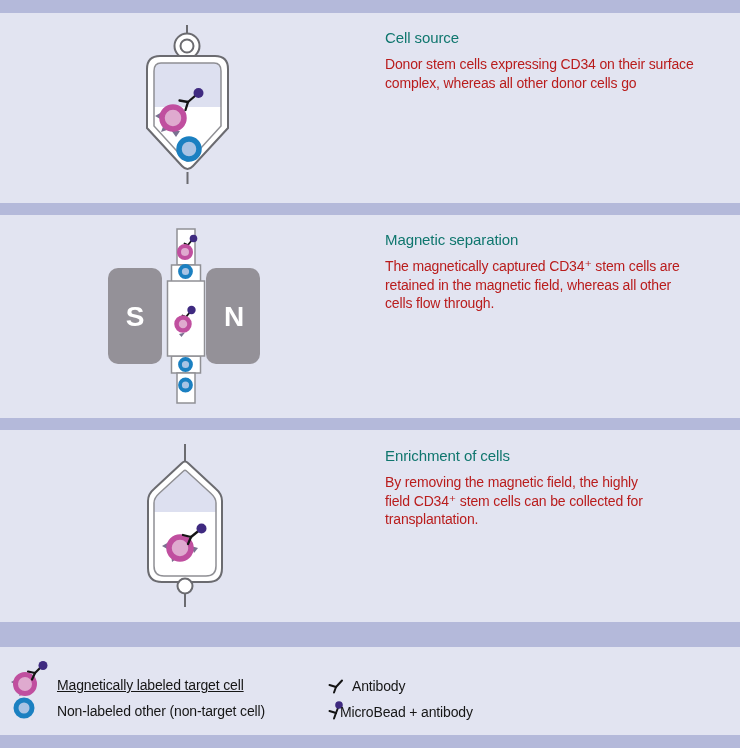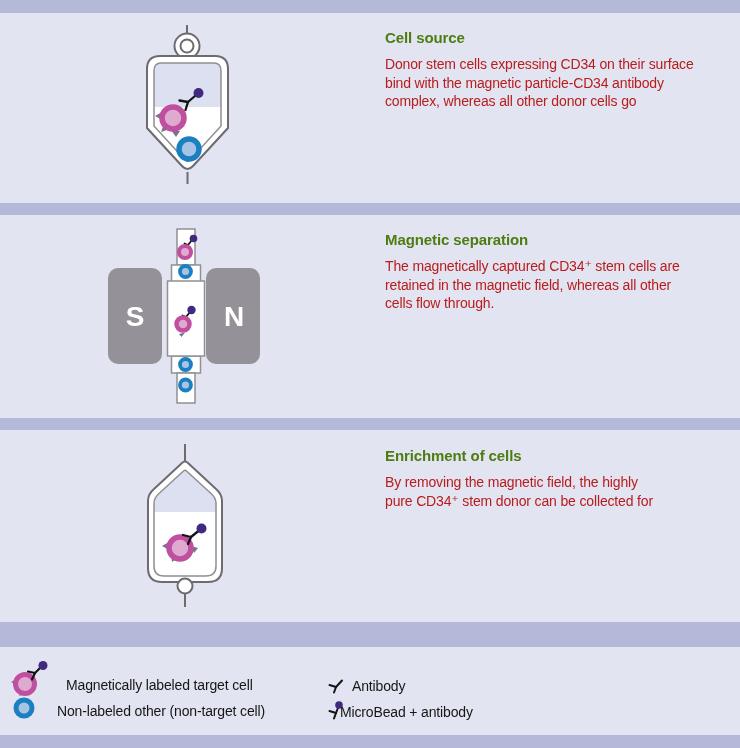--- a/index.html
+++ b/index.html
@@ -11,32 +11,32 @@
   .band{position:absolute;left:0;width:740px;background:#b4b9da;}
   .band1{top:0;height:13px;}
   .band2{top:203px;height:12px;}
   .band3{top:418px;height:12px;}
   .band4{top:622px;height:25px;}
   .band5{top:735px;height:13px;}
   .illus{position:absolute;}
   .textblock{position:absolute;left:385px;width:348px;}
   .tb1{top:29px;} .tb2{top:231px;} .tb3{top:447px;}
   .textblock h3{
-    margin:0 0 9px 0;font-size:15px;line-height:17px;font-weight:bold;
-    color:#4d7c0f;letter-spacing:-0.1px;
+    margin:0 0 9px 0;font-size:15px;line-height:17px;font-weight:normal;
+    color:#0f766e;letter-spacing:-0.1px;
   }
   .textblock .bodyline{
     font-size:14px;line-height:18.5px;color:#b91c1c;
     letter-spacing:-0.15px;white-space:nowrap;
   }
   .legend-label{
     position:absolute;font-size:14px;color:#161616;letter-spacing:-0.15px;
     white-space:nowrap;
   }
-  .ll1{left:66px;top:677px;} .ll2{left:57px;top:703px;}
+  .ll1{left:57px;top:677px;text-decoration:underline;} .ll2{left:57px;top:703px;}
   .ll3{left:352px;top:678px;} .ll4{left:340px;top:704px;}
   svg{display:block;}
   .magnet-letter{
     font-family:"Liberation Sans","DejaVu Sans",sans-serif;
     font-weight:bold;font-size:28px;fill:#ffffff;
   }
 </style>
 </head>
 <body>
 
@@ -75,21 +75,20 @@
         <circle cx="68.5" cy="73" r="5" fill="#3f2a80"></circle>
       </g>
 
       <circle cx="59" cy="129" r="10" fill="#a9c3e4" stroke="#1b80c1" stroke-width="5.5"></circle>
     </svg>
   </div>
 
   <div class="textblock tb1">
     <h3>Cell source</h3>
     <div class="bodyline">Donor stem cells expressing CD34 on their surface</div>
-    <div class="bodyline">bind with the magnetic particle-CD34 antibody</div>
     <div class="bodyline">complex, whereas all other donor cells go</div>
   </div>
 
   <div class="illus" style="left:100px;top:225px;">
     <svg width="170" height="185" viewBox="0 0 170 185">
 
       <rect x="8" y="43" width="54" height="96" rx="10" fill="#949198"></rect>
       <rect x="106" y="43" width="54" height="96" rx="10" fill="#949198"></rect>
       <text x="35" y="101" text-anchor="middle" class="magnet-letter">S</text>
       <text x="134" y="101" text-anchor="middle" class="magnet-letter">N</text>
@@ -160,21 +159,22 @@
           <line x1="61" y1="97" x2="69" y2="90.5"></line>
         </g>
         <circle cx="71.5" cy="88.5" r="5" fill="#3f2a80"></circle>
       </g>
     </svg>
   </div>
 
   <div class="textblock tb3">
     <h3>Enrichment of cells</h3>
     <div class="bodyline">By removing the magnetic field, the highly</div>
-    <div class="bodyline">pure CD34⁺ stem donor can be collected for</div>
+    <div class="bodyline">field CD34⁺ stem cells can be collected for</div>
+    <div class="bodyline">transplantation.</div>
   </div>
 
   <div>
     <div class="illus" style="left:6px;top:658px;">
       <svg width="46" height="46" viewBox="0 0 46 46">
         <polygon points="5,24 11.5,20.5 11.5,28" fill="#7a7190"></polygon>
         <polygon points="13,38 16,31 22,34.5" fill="#7a7190"></polygon>
         <circle cx="19" cy="26" r="9.5" fill="#dfaacf" stroke="#c04f9f" stroke-width="5"></circle>
         <g stroke="#141414" stroke-width="2.2" stroke-linecap="round">
           <line x1="29" y1="15" x2="22" y2="13.5"></line>

